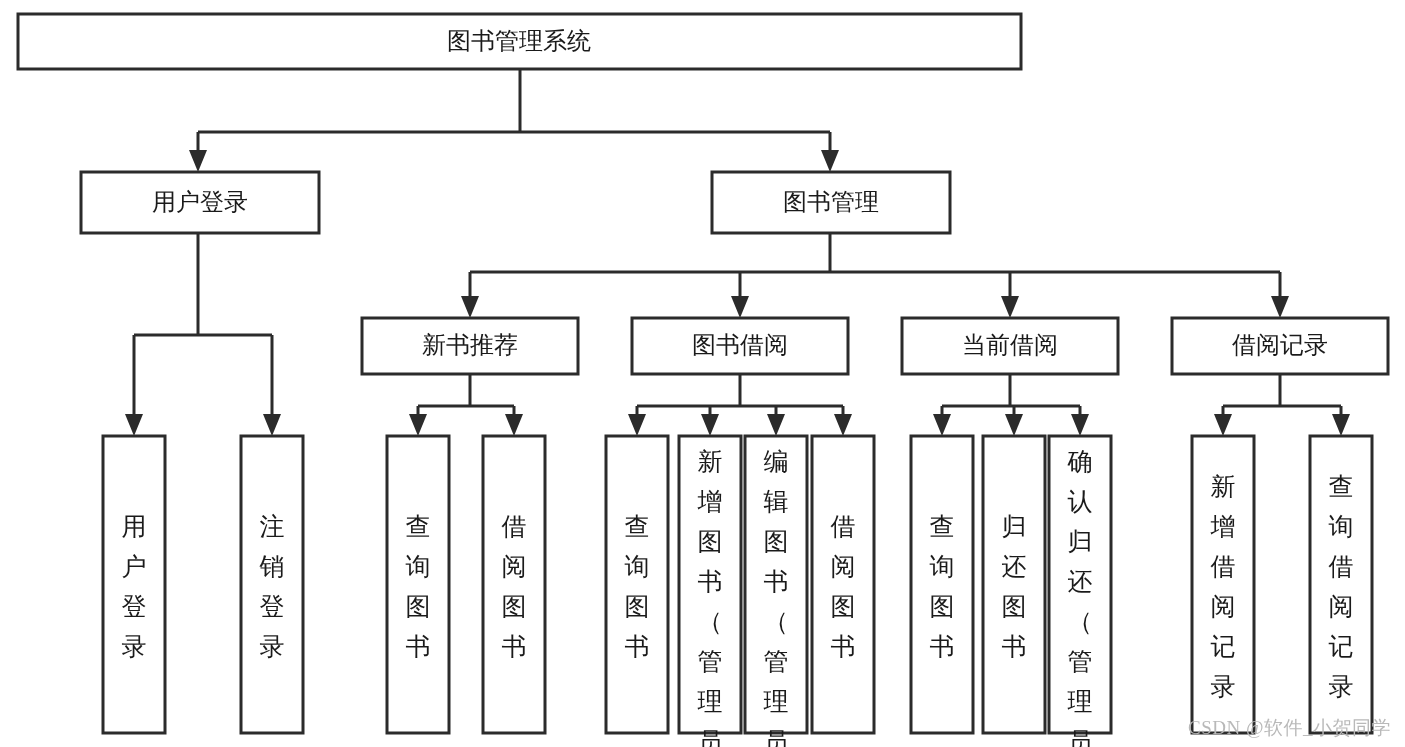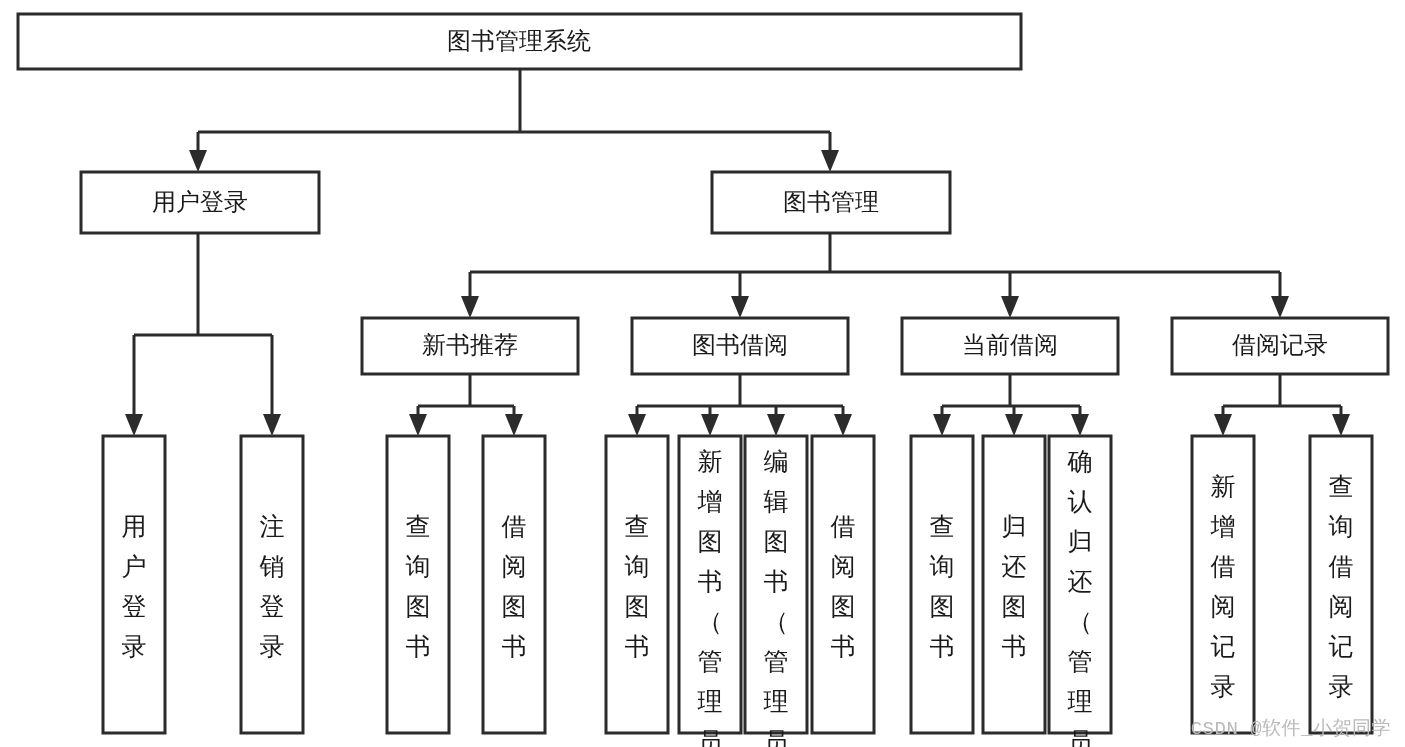--- a/index.html
+++ b/index.html
@@ -52,21 +52,21 @@
   .nodelabel-v {
     font-family: "Liberation Sans", "DejaVu Sans", sans-serif;
     font-size: 25px;
     fill: #1a1a1a;
     text-anchor: middle;
   }
   .watermark {
     position: absolute;
     right: 14px;
     bottom: 6px;
-    font-family: Liberation Mono, monospace;
+    font-family: Liberation Serif, serif;
     font-size: 19px;
     color: #b9b9b9;
     letter-spacing: 0.5px;
     white-space: nowrap;
     user-select: none;
   }
 </style>
 </head>
 <body>
 

